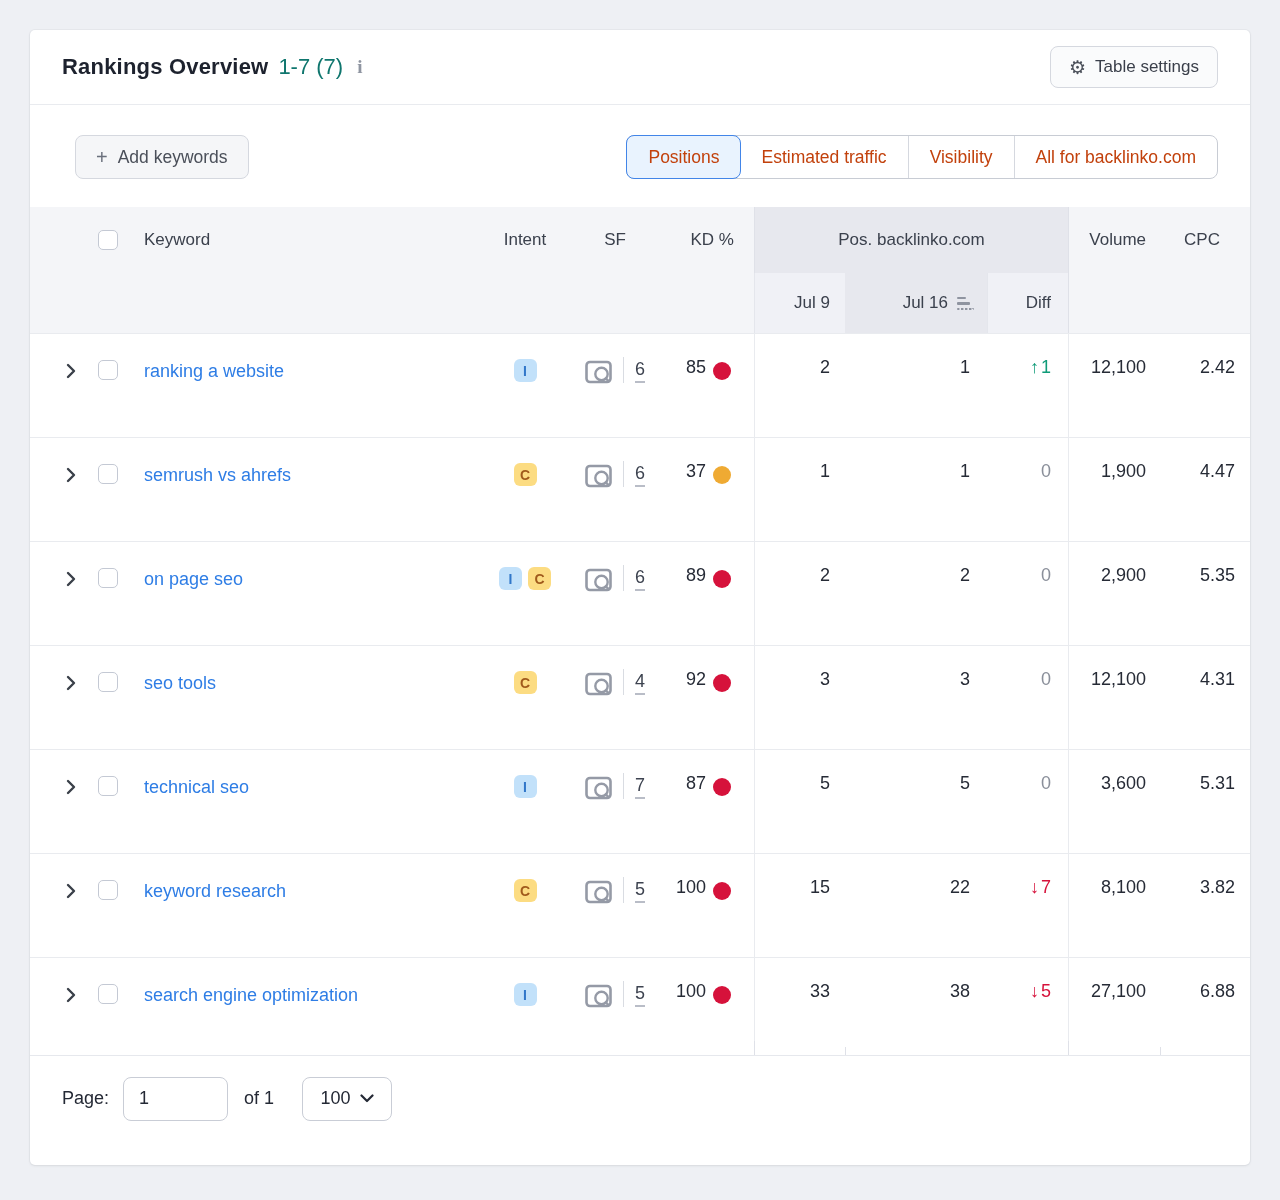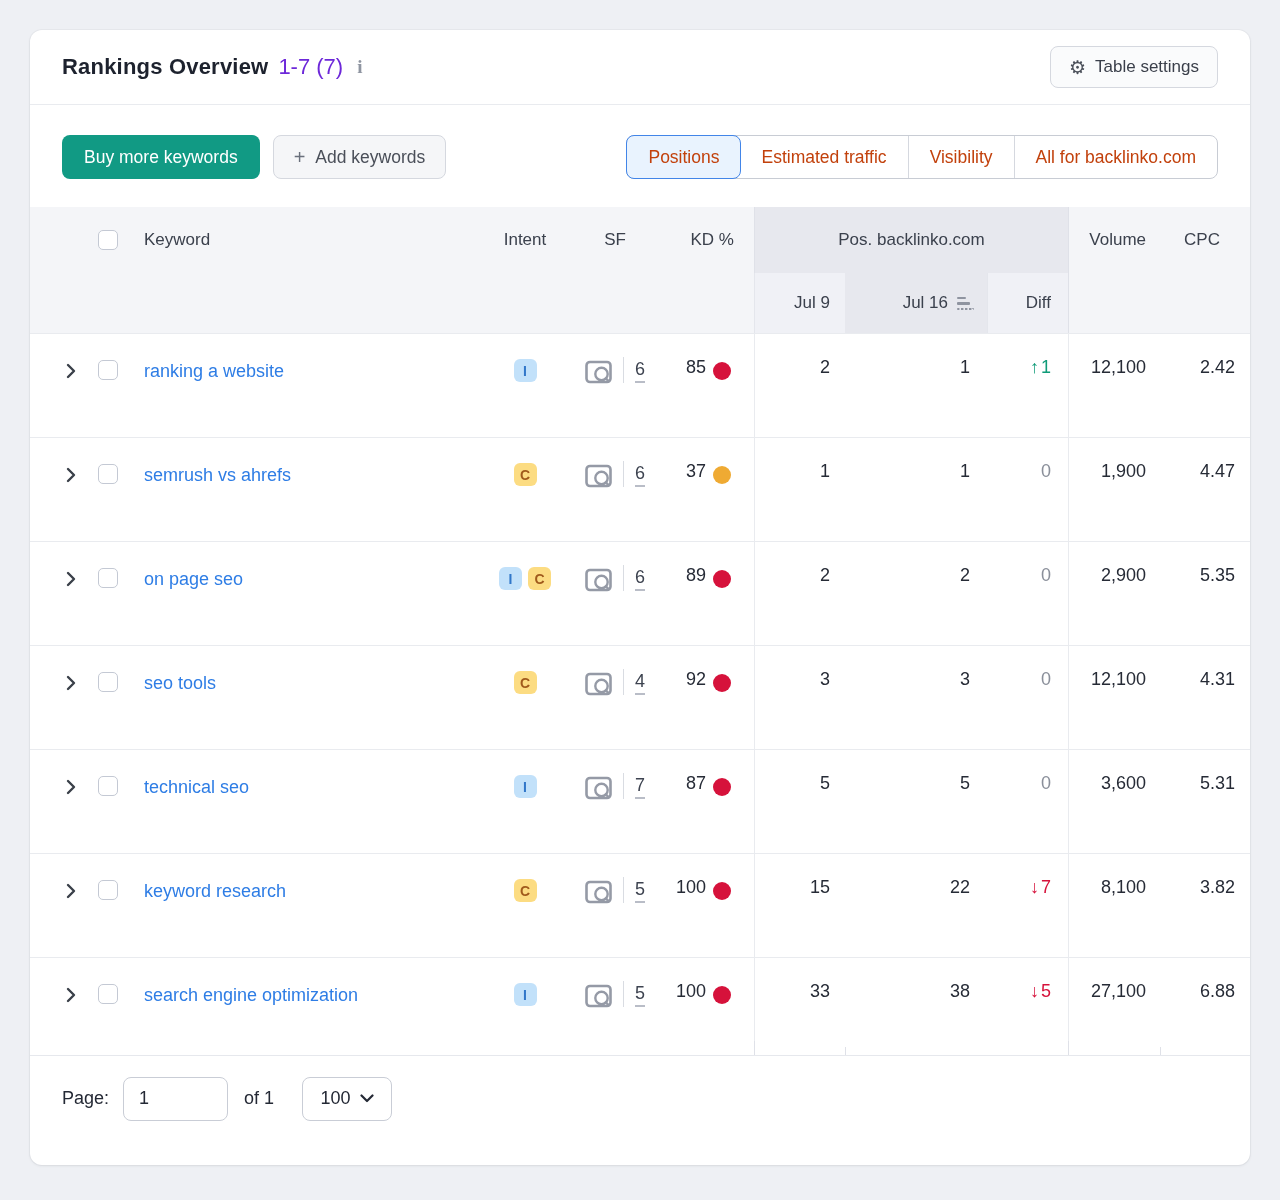--- a/index.html
+++ b/index.html
@@ -1,27 +1,27 @@
 <!DOCTYPE html>
 <html><head>
 <meta charset="utf-8">
 <style>
   * { margin:0; padding:0; box-sizing:border-box; }
   html,body { width:1280px; height:1200px; }
   body { background:#eef0f4; font-family:"Liberation Sans","DejaVu Sans",sans-serif; color:#222733; }
 
-  .card { width:1220px; height:1135px; margin:30px auto 0; background:#fff; border-radius:12px;
+  .card { width:1220px; height:1135px; margin:30px auto 0; background:#fff; border-radius:5px;
           box-shadow:0 1px 3px rgba(25,32,45,.08), 0 0 0 1px rgba(25,32,45,.03); overflow:hidden;
           display:flex; flex-direction:column; }
 
   
   .title-row { height:75px; flex:0 0 75px; display:flex; align-items:center; padding:0 32px;
                border-bottom:1px solid #e9ebef; }
   .title-row h1 { font-size:22px; font-weight:bold; color:#1d222e; letter-spacing:.2px; }
-  .range { font-size:22px; color:#6d28d9; margin-left:10px; }
+  .range { font-size:22px; color:#0f766e; margin-left:10px; }
   .info-i { font-family:"Liberation Serif","DejaVu Serif",serif; font-weight:bold; font-size:19px;
             color:#8f95a1; margin-left:14px; cursor:pointer; }
   .settings-btn { margin-left:auto; display:flex; align-items:center; gap:9px; height:42px; padding:0 18px;
                   background:#fafbfc; border:1px solid #d5d8df; border-radius:8px; font-size:17px;
                   color:#3a3f4a; cursor:pointer; font-family:inherit; }
   .gear { font-size:19px; color:#4a4f59; line-height:1; }
 
   
   .controls { flex:0 0 44px; margin:30px 32px 0; display:flex; align-items:stretch; }
   .buy-btn { background:#119a84; color:#fff; border:none; border-radius:8px; padding:0 22px;
@@ -118,21 +118,20 @@
     <h1>Rankings Overview</h1>
     <span class="range">1-7 (7)</span>
     <span class="info-i">i</span>
     <button class="settings-btn">
       <span class="gear">⚙</span>
       <span>Table settings</span>
     </button>
   </div>
 
   <div class="controls">
-    <button class="buy-btn">Buy more keywords</button>
     <button class="add-btn">
       <span class="plus">+</span>
       <span>Add keywords</span>
     </button>
     <div class="tabs" id="tabs">
         <div class="tab selected">Positions</div>
         <div class="tab">Estimated traffic</div>
         <div class="tab">Visibility</div>
         <div class="tab">All for backlinko.com</div>
       </div>

